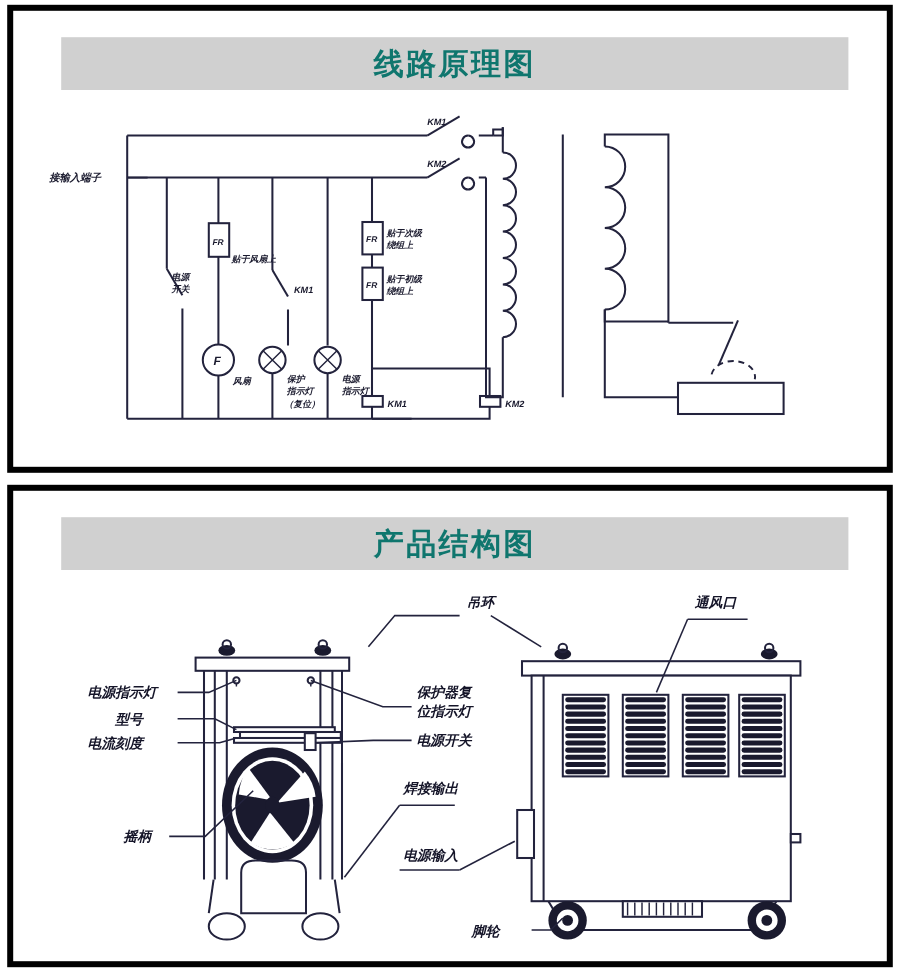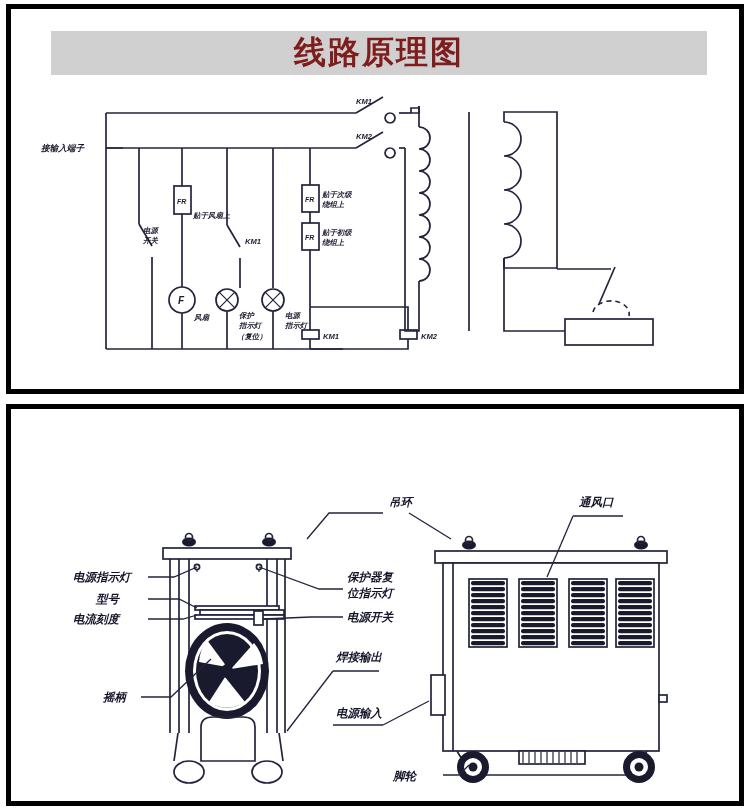--- a/index.html
+++ b/index.html
@@ -7,21 +7,21 @@
   .page{position:relative;width:750px;height:810px;background:#ffffff;}
 
   .panel{position:absolute;left:6px;width:738px;box-sizing:border-box;border:5px solid #000;background:#fff;}
   #panel-circuit{top:4px;height:390px;}
   #panel-structure{top:404px;height:402px;}
 
   .title-bar{position:absolute;left:40px;width:656px;height:44px;background:#d0d0d0;
              display:flex;align-items:center;justify-content:center;}
   #title-circuit{top:22px;}
   #title-structure{top:22px;}
-  .title-text{font-size:32px;font-weight:700;letter-spacing:2px;color:#7f1d1d;
+  .title-text{font-size:25px;font-weight:700;letter-spacing:2px;color:#0f766e;
               font-family:Liberation Serif, serif;}
 
   .stage{position:absolute;left:0;top:0;width:100%;height:100%;font-style:italic;}
   svg{display:block;}
   .ln{stroke:#23233d;stroke-width:1.7;fill:none;}
   .ln-thin{stroke:#23233d;stroke-width:1.2;fill:none;}
   .ln-lead{stroke:#23233d;stroke-width:1.3;fill:none;}
   .bx{stroke:#23233d;stroke-width:1.7;fill:#fff;}
   .fillblack{fill:#1a1a2e;}
   .cnLbl{font-family:"DejaVu Sans","Liberation Sans",sans-serif;font-size:7.4px;fill:#1a1a2e;font-weight:700;}
@@ -149,20 +149,23 @@
 
         <path class="dash" d="M582 303 a18 13 0 0 1 36 4"></path>
 
         <rect class="bx" x="554" y="310" width="88" height="26"></rect>
 
       </svg>
     </div>
   </div>
 
   <div class="panel" id="panel-structure">
+    <div class="title-bar" id="title-structure">
+      <span class="title-text">产品结构图</span>
+    </div>
 
     <div class="stage">
       <svg width="728" height="392" viewBox="0 0 728 392">
 
         <g>
 
           <rect class="bx" x="152" y="139" width="128" height="11" stroke-width="2.4"></rect>
 
           <g>
             <ellipse class="fillblack" cx="178" cy="133" rx="7" ry="4.5"></ellipse>

